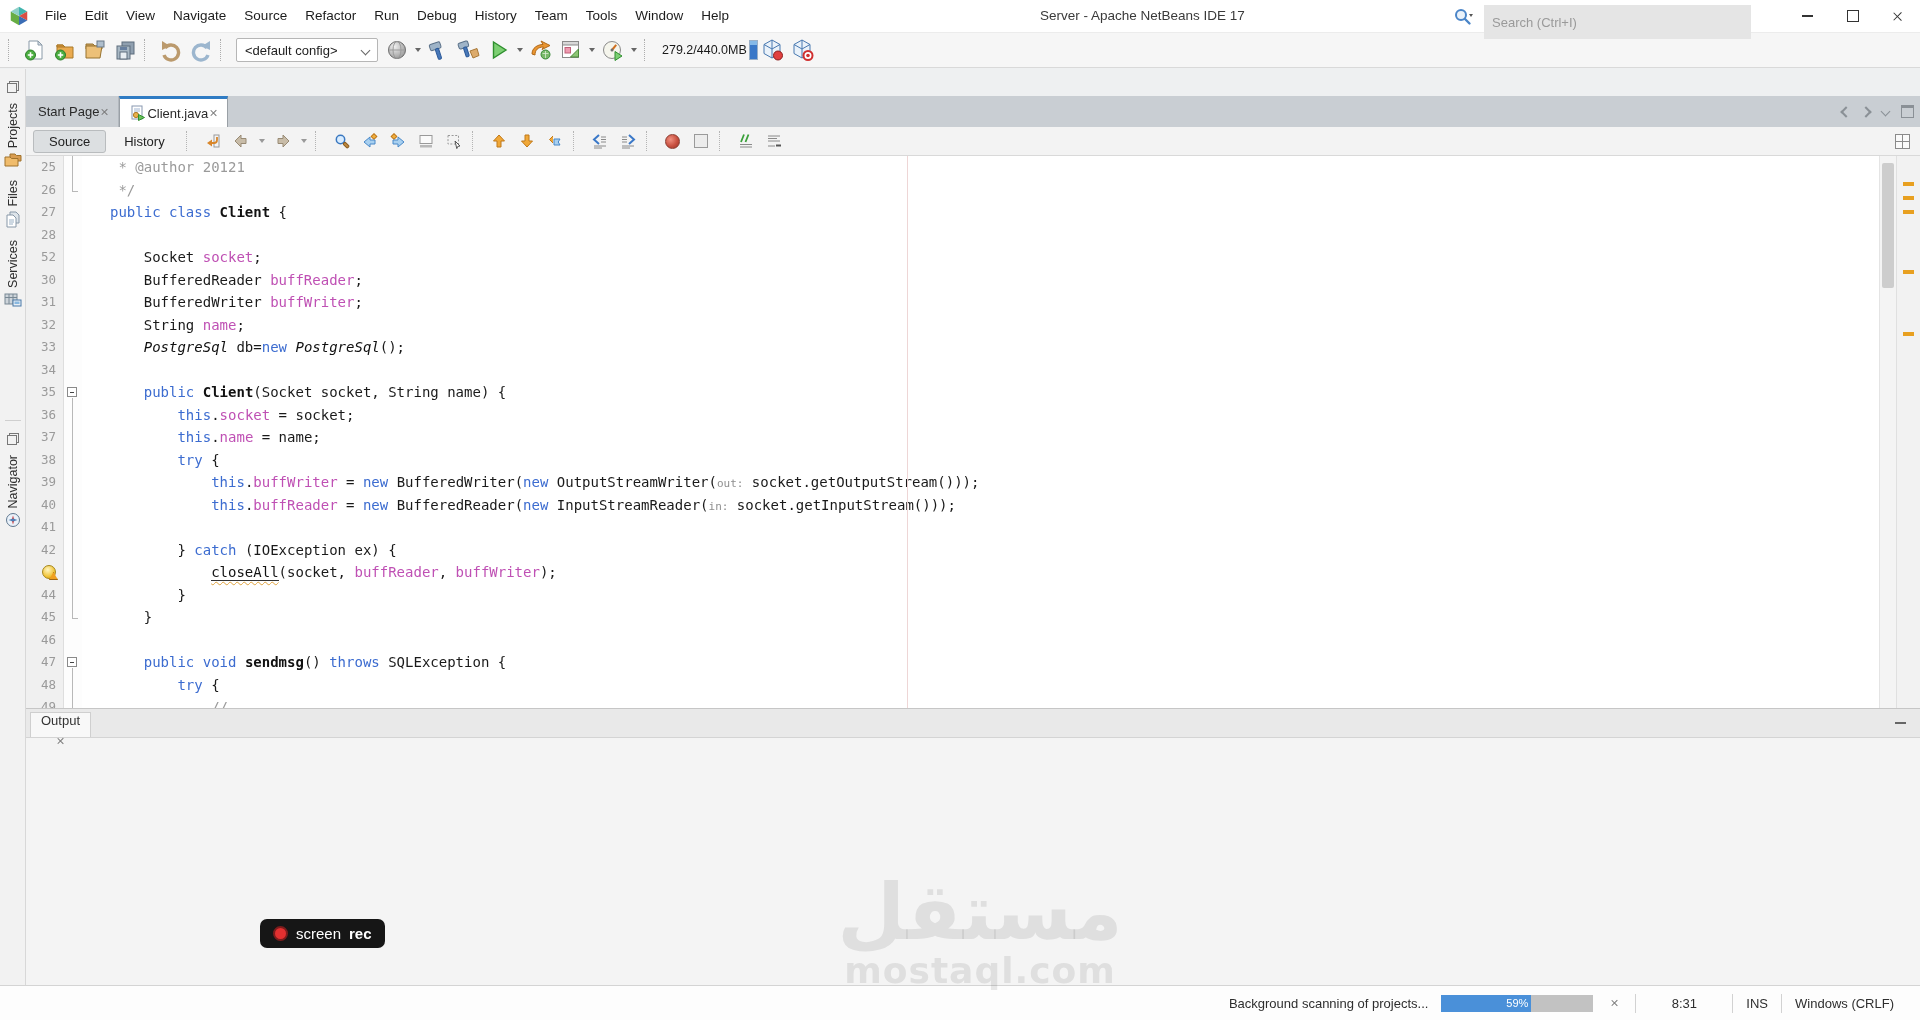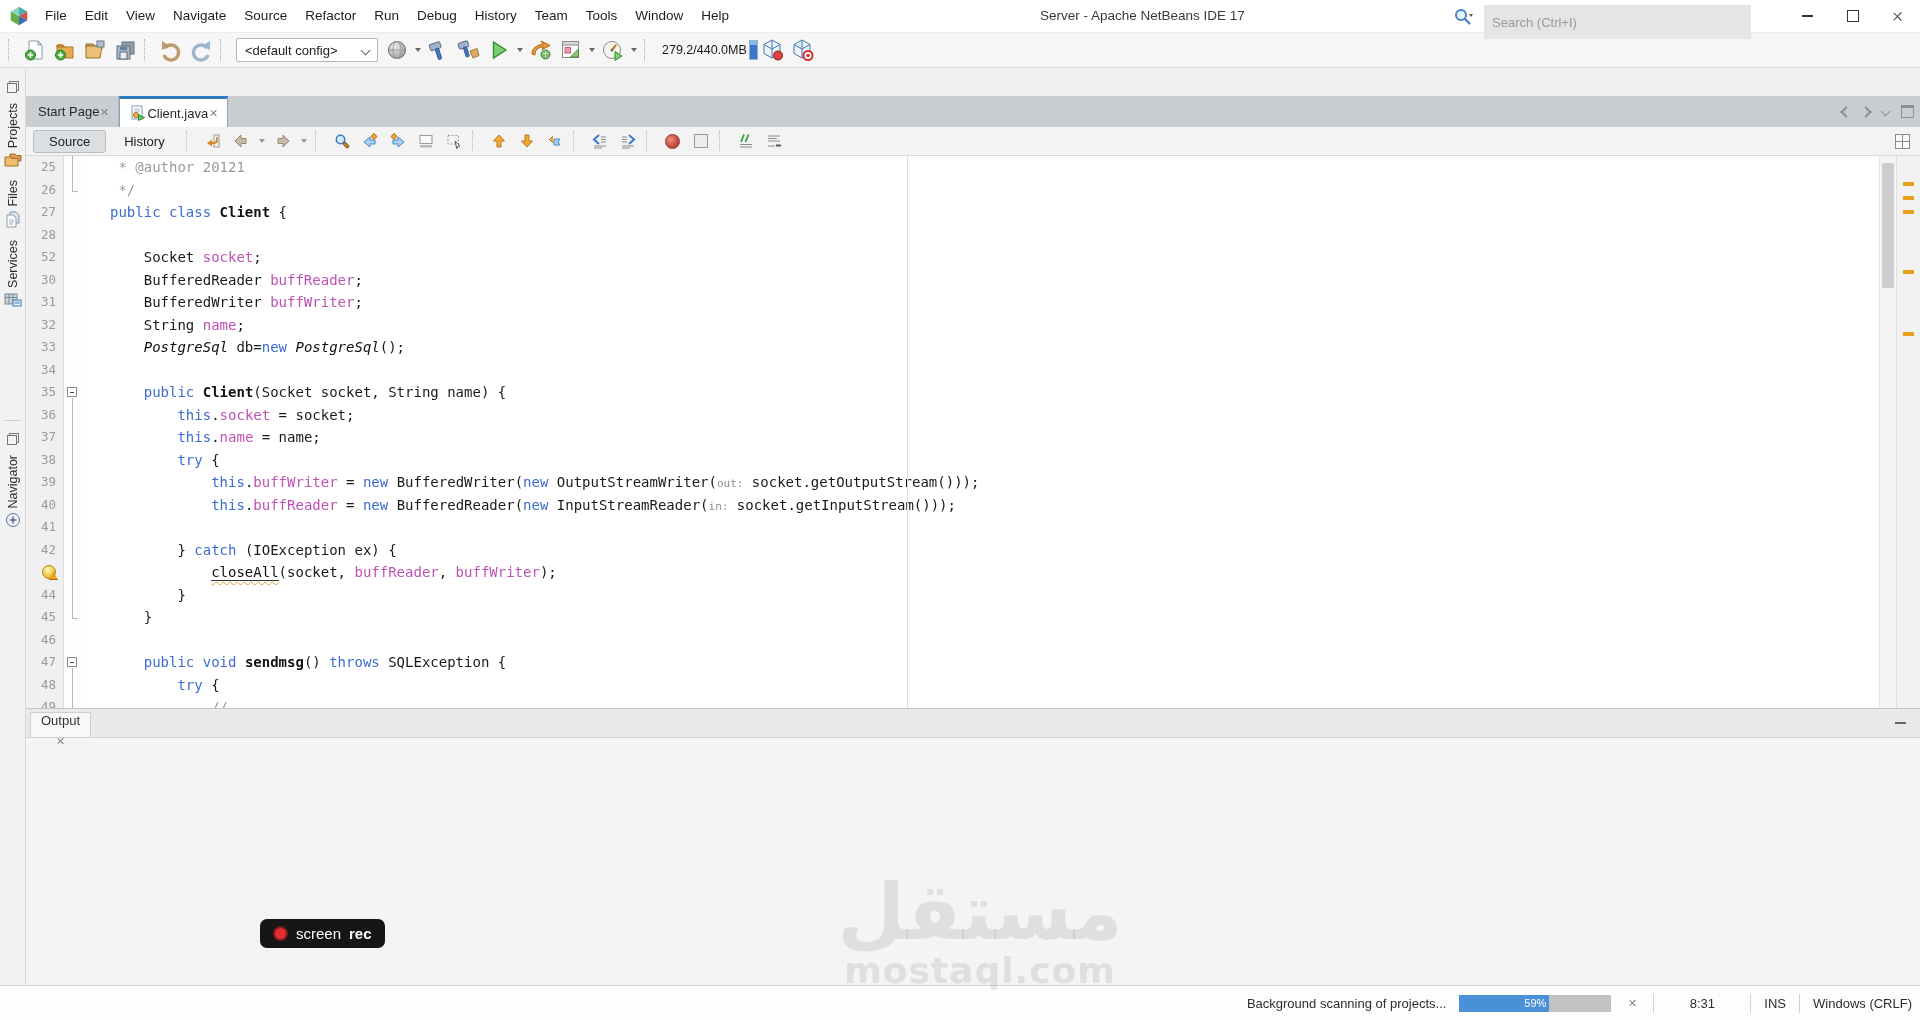--- a/index.html
+++ b/index.html
@@ -94,21 +94,21 @@
   .vsb{position:absolute;right:23px;top:0;bottom:0;width:17px;background:#f4f4f4;border-left:1px solid #e4e4e4;}
   .vsb-thumb{position:absolute;left:2px;top:7px;width:12px;height:125px;background:#cdcdcd;border-radius:2px;}
   
   .output{position:absolute;left:0;top:639px;right:0;bottom:0;border-top:1px solid #c6c6c6;background:#f4f4f4;}
   .out-header{height:28px;background:#e9e9e9;border-bottom:1px solid #d4d4d4;display:flex;align-items:center;padding-left:4px;}
   .out-tab{display:flex;align-items:center;gap:9px;background:#f8f8f8;border:1px solid #cfcfcf;border-bottom:none;height:24px;margin-top:3px;padding:0 10px;font-size:13px;color:#333;flex-direction:column;}
   .out-min{margin-left:auto;margin-right:14px;width:11px;height:2px;background:#666;}
   .out-body{height:calc(100% - 29px);background:#f4f4f4;}
   
   .statusbar{position:absolute;left:0;bottom:0;right:0;height:34px;background:#fdfdfd;border-top:1px solid #d4d4d4;display:flex;align-items:center;z-index:5;}
-  .sb-right{margin-left:auto;display:flex;align-items:center;padding-right:8px;gap:13px;}
+  .sb-right{margin-left:auto;display:flex;align-items:center;padding-right:26px;gap:13px;}
   .sb-text{font-size:13px;color:#2e2e2e;}
   .pbar{position:relative;width:152px;height:17px;background:#c2c2c2;}
   .pbar-fill{position:absolute;left:0;top:0;bottom:0;background:#4a90d9;}
   .pbar-label{position:absolute;left:0;right:0;top:0;bottom:0;display:flex;align-items:center;justify-content:center;font-size:11px;color:#fff;}
   .sep{width:1px;height:19px;background:#d2d2d2;}
   .sb-time{width:70px;text-align:center;}
   
   .screenrec{position:absolute;left:260px;top:919px;height:29px;background:#161616;border-radius:7px;display:flex;align-items:center;padding:0 13px;gap:8px;z-index:40;}
   .rec-dot{width:11px;height:11px;border-radius:50%;background:#e23030;border:2px solid #7c1c1c;box-sizing:content-box;}
   .sr-t1{color:#fff;font-size:15px;}

